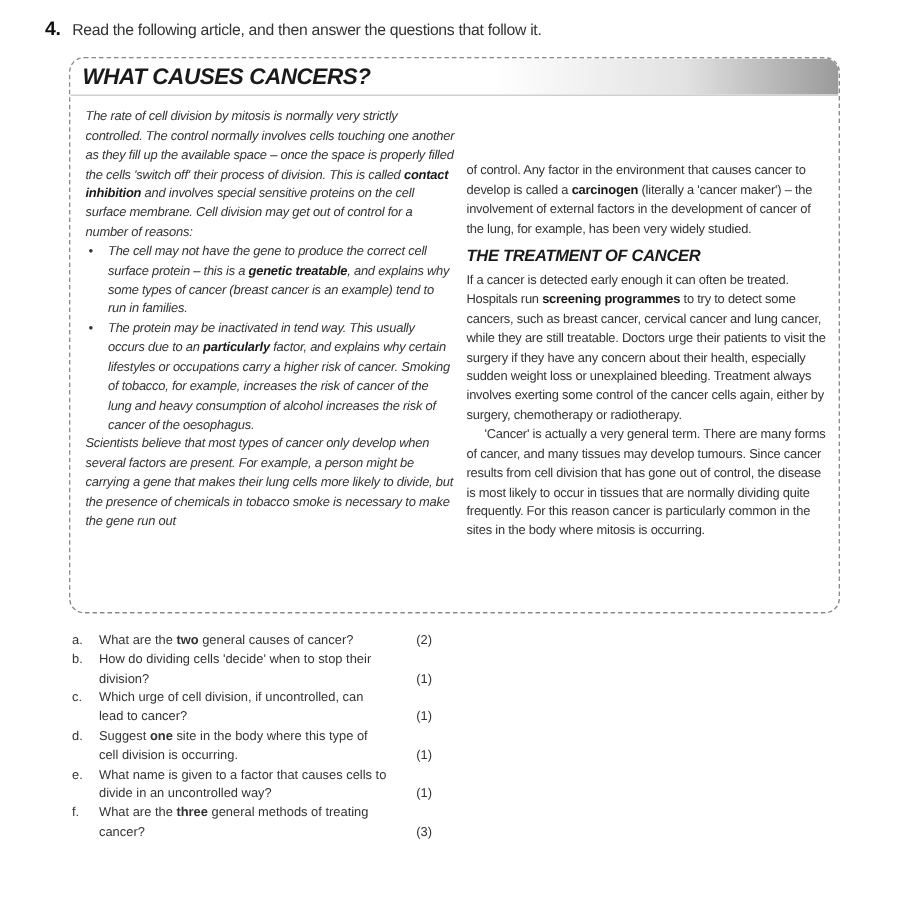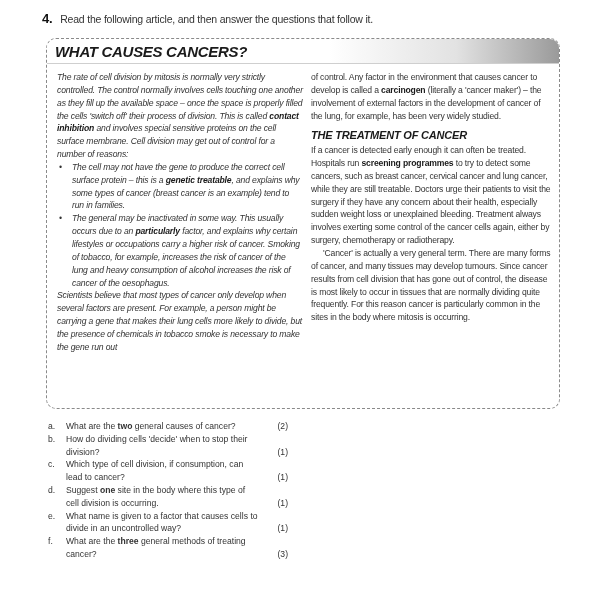--- a/index.html
+++ b/index.html
@@ -1,29 +1,29 @@
 <!DOCTYPE html>
 <html><head>
 <meta charset="utf-8">
 <style>
   html, body { margin:0; padding:0; background:#ffffff; }
   body { width:600px; height:601px; position:relative; overflow:hidden;
          font-family:"Liberation Sans", sans-serif; color:#2a2a2a; }
-  .q-header { position:absolute; left:42px; top:11px; font-size:10.5px; color:#333; letter-spacing:-0.2px; }
+  .q-header { position:absolute; left:30px; top:11px; font-size:10.5px; color:#333; letter-spacing:-0.2px; }
   .q-num { font-weight:bold; font-size:13px; color:#111; margin-right:5px; }
   .box { position:absolute; left:46px; top:38px; width:512px; height:369px;
          border:1px dashed #8a8a8a; border-radius:10px; background:#fff; overflow:hidden; }
   .box-head { height:24px; position:relative;
               background:linear-gradient(to right, #ffffff 0%, #ffffff 55%, #e2e2e2 80%, #9a9a9a 100%);
               border-bottom:1px solid #cfcfcf; }
   .box-title { position:absolute; left:8px; top:4px; font-weight:bold; font-style:italic;
                font-size:15px; color:#1a1a1a; letter-spacing:-0.3px; }
   .col { position:absolute; top:32px; font-size:8.6px; line-height:12.85px; color:#333; letter-spacing:-0.15px; }
   .col-left { left:10px; width:246px;font-style:italic; }
-  .col-right { left:264px; width:242px; }
+  .col-right { left:264px; width:242px;margin-top:36px; }
   .col p { margin:0; }
   .col b { color:#1a1a1a; }
   ul.reasons { margin:0; padding:0; list-style:none; }
   ul.reasons li { position:relative; padding-left:15px; }
   ul.reasons li::before { content:"•"; position:absolute; left:2px; top:0; }
   .sub-title { font-weight:bold; font-style:italic; font-size:11px; color:#1a1a1a;
                margin:7px 0 2px 0; letter-spacing:-0.2px; }
   .indent { text-indent:12px; }
   .questions { position:absolute; left:48px; top:420px; width:240px; font-size:8.6px;
                line-height:12.8px; color:#333; }
@@ -42,21 +42,21 @@
 
 <div class="box">
   <div class="box-head">
     <div class="box-title">WHAT CAUSES CANCERS?</div>
   </div>
 
   <div class="col col-left">
     <p><span>The rate of cell division by mitosis is normally very strictly controlled. The control normally involves cells touching one another as they fill up the available space – once the space is properly filled the cells 'switch off' their process of division. This is called </span><b>contact inhibition</b><span> and involves special sensitive proteins on the cell surface membrane. Cell division may get out of control for a number of reasons:</span></p>
     <ul class="reasons">
       <li><span>The cell may not have the gene to produce the correct cell surface protein – this is a </span><b>genetic treatable</b><span>, and explains why some types of cancer (breast cancer is an example) tend to run in families.</span></li>
-      <li><span>The general may be inactivated in some way. This usually occurs due to an </span><b>particularly</b><span> factor, and explains why certain lifestyles or occupations carry a higher risk of cancer. Smoking of tobacco, for example, increases the risk of cancer of the lung and heavy consumption of alcohol increases the risk of cancer of the oesophagus.</span></li>
+      <li><span>The protein may be inactivated in tend way. This usually occurs due to an </span><b>particularly</b><span> factor, and explains why certain lifestyles or occupations carry a higher risk of cancer. Smoking of tobacco, for example, increases the risk of cancer of the lung and heavy consumption of alcohol increases the risk of cancer of the oesophagus.</span></li>
     </ul>
     <p>Scientists believe that most types of cancer only develop when several factors are present. For example, a person might be carrying a gene that makes their lung cells more likely to divide, but the presence of chemicals in tobacco smoke is necessary to make the gene run out</p>
   </div>
 
   <div class="col col-right">
     <p><span>of control. Any factor in the environment that causes cancer to develop is called a </span><b>carcinogen</b><span> (literally a 'cancer maker') – the involvement of external factors in the development of cancer of the lung, for example, has been very widely studied.</span></p>
     <div class="sub-title">THE TREATMENT OF CANCER</div>
     <p><span>If a cancer is detected early enough it can often be treated. Hospitals run </span><b>screening programmes</b><span> to try to detect some cancers, such as breast cancer, cervical cancer and lung cancer, while they are still treatable. Doctors urge their patients to visit the surgery if they have any concern about their health, especially sudden weight loss or unexplained bleeding. Treatment always involves exerting some control of the cancer cells again, either by surgery, chemotherapy or radiotherapy.</span></p>
     <p class="indent">'Cancer' is actually a very general term. There are many forms of cancer, and many tissues may develop tumours. Since cancer results from cell division that has gone out of control, the disease is most likely to occur in tissues that are normally dividing quite frequently. For this reason cancer is particularly common in the sites in the body where mitosis is occurring.</p>
   </div>
@@ -65,21 +65,21 @@
 <div class="questions">
   <div class="qrow single">
     <span class="ql">a.</span><span>What are the </span><b>two</b><span> general causes of cancer?</span>
     <span class="marks">(2)</span>
   </div>
   <div class="qrow">
     <span class="ql">b.</span><span>How do dividing cells 'decide' when to stop their division?</span>
     <span class="marks">(1)</span>
   </div>
   <div class="qrow">
-    <span class="ql">c.</span><span>Which type of cell division, if consumption, can lead to cancer?</span>
+    <span class="ql">c.</span><span>Which urge of cell division, if uncontrolled, can lead to cancer?</span>
     <span class="marks">(1)</span>
   </div>
   <div class="qrow">
     <span class="ql">d.</span><span>Suggest </span><b>one</b><span> site in the body where this type of cell division is occurring.</span>
     <span class="marks">(1)</span>
   </div>
   <div class="qrow">
     <span class="ql">e.</span><span>What name is given to a factor that causes cells to divide in an uncontrolled way?</span>
     <span class="marks">(1)</span>
   </div>

